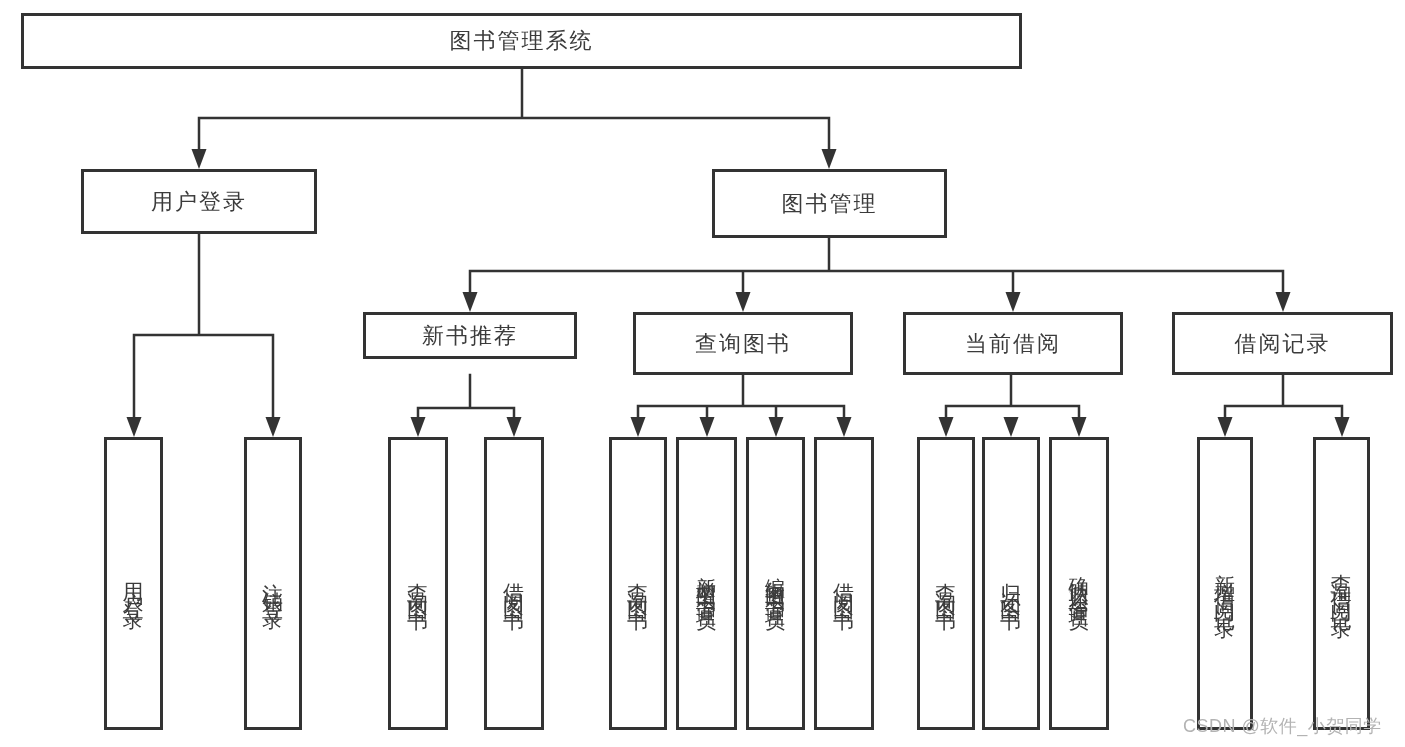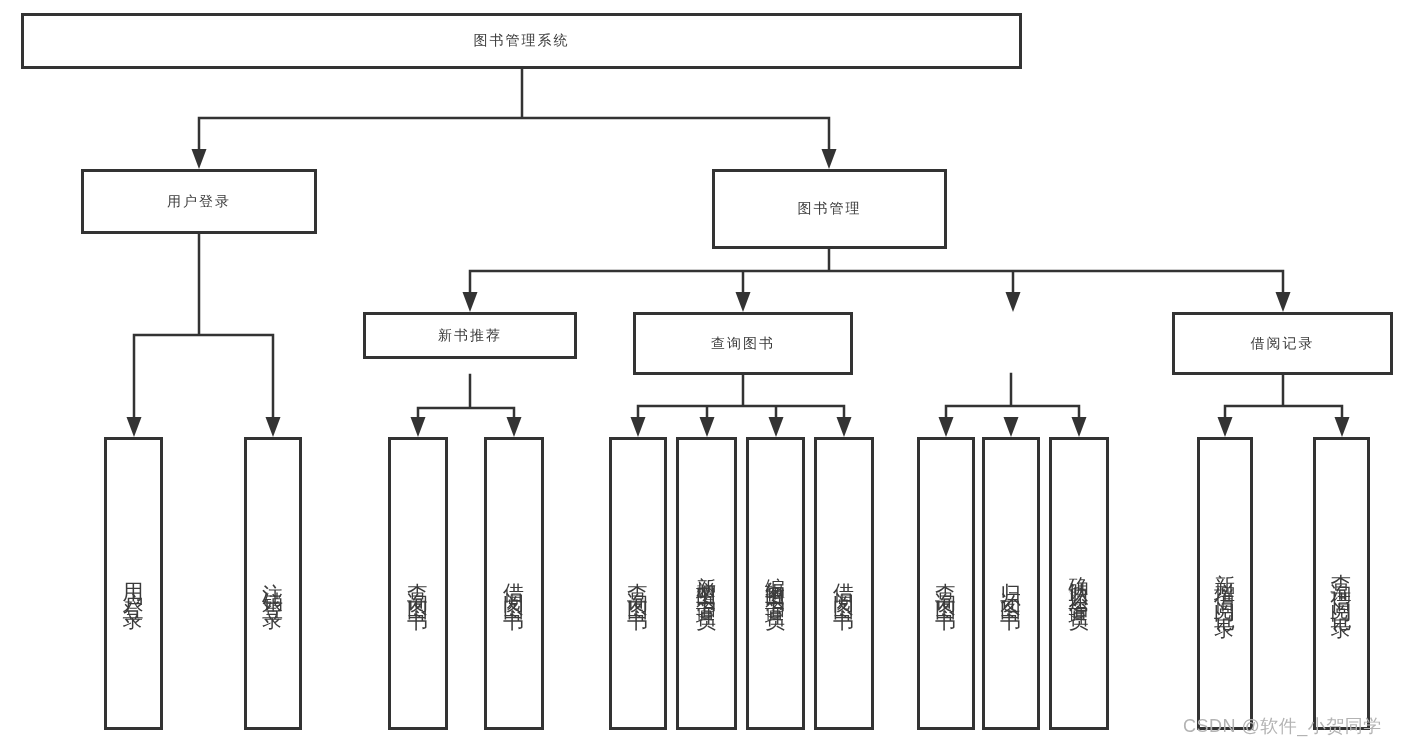--- a/index.html
+++ b/index.html
@@ -6,21 +6,21 @@
   .stage{
     position:relative;width:1405px;height:747px;background:#ffffff;
     font-family:"Liberation Sans",sans-serif;color:#3b3b3b;overflow:hidden;
   }
   .stage svg.wires{position:absolute;left:0;top:0;z-index:1;}
   .node{
     position:absolute;box-sizing:border-box;border:3px solid #333333;
     background:#ffffff;display:flex;align-items:center;justify-content:center;
     z-index:2;font-weight:500;letter-spacing:2px;
   }
-  .h-node{font-size:14px;}
+  .h-node{font-size:22px;}
   .leaf{z-index:2;}
   .vtext{
     writing-mode:vertical-rl;text-orientation:mixed;
     font-size:21px;letter-spacing:9px;line-height:1;white-space:nowrap;
   }
   .vtext.tight{letter-spacing:5px;font-size:20px;}
   .watermark{
     position:absolute;left:1183px;top:714px;width:224px;z-index:3;
     font-size:18px;color:#b3b3b3;letter-spacing:0.5px;white-space:nowrap;
   }
@@ -73,29 +73,32 @@
     </g>
   </svg>
 
   <div class="node h-node" style="left:21px;top:13px;width:1001px;height:56px;">
     <span>图书管理系统</span>
   </div>
 
   <div class="node h-node" style="left:81px;top:169px;width:236px;height:65px;">
     <span>用户登录</span>
   </div>
-  <div class="node h-node" style="left:712px;top:169px;width:235px;height:80px;">
+  <div class="node h-node" style="left:712px;top:169px;width:235px;height:69px;">
     <span>图书管理</span>
   </div>
 
   <div class="node h-node" style="left:363px;top:312px;width:214px;height:47px;">
     <span>新书推荐</span>
   </div>
   <div class="node h-node" style="left:633px;top:312px;width:220px;height:63px;">
     <span>查询图书</span>
+  </div>
+  <div class="node h-node" style="left:903px;top:312px;width:220px;height:63px;">
+    <span>当前借阅</span>
   </div>
   <div class="node h-node" style="left:1172px;top:312px;width:221px;height:63px;">
     <span>借阅记录</span>
   </div>
 
   <div class="node leaf" style="left:104px;top:437px;width:59px;height:293px;">
     <span class="vtext">用户登录</span>
   </div>
   <div class="node leaf" style="left:244px;top:437px;width:58px;height:293px;">
     <span class="vtext">注销登录</span>

